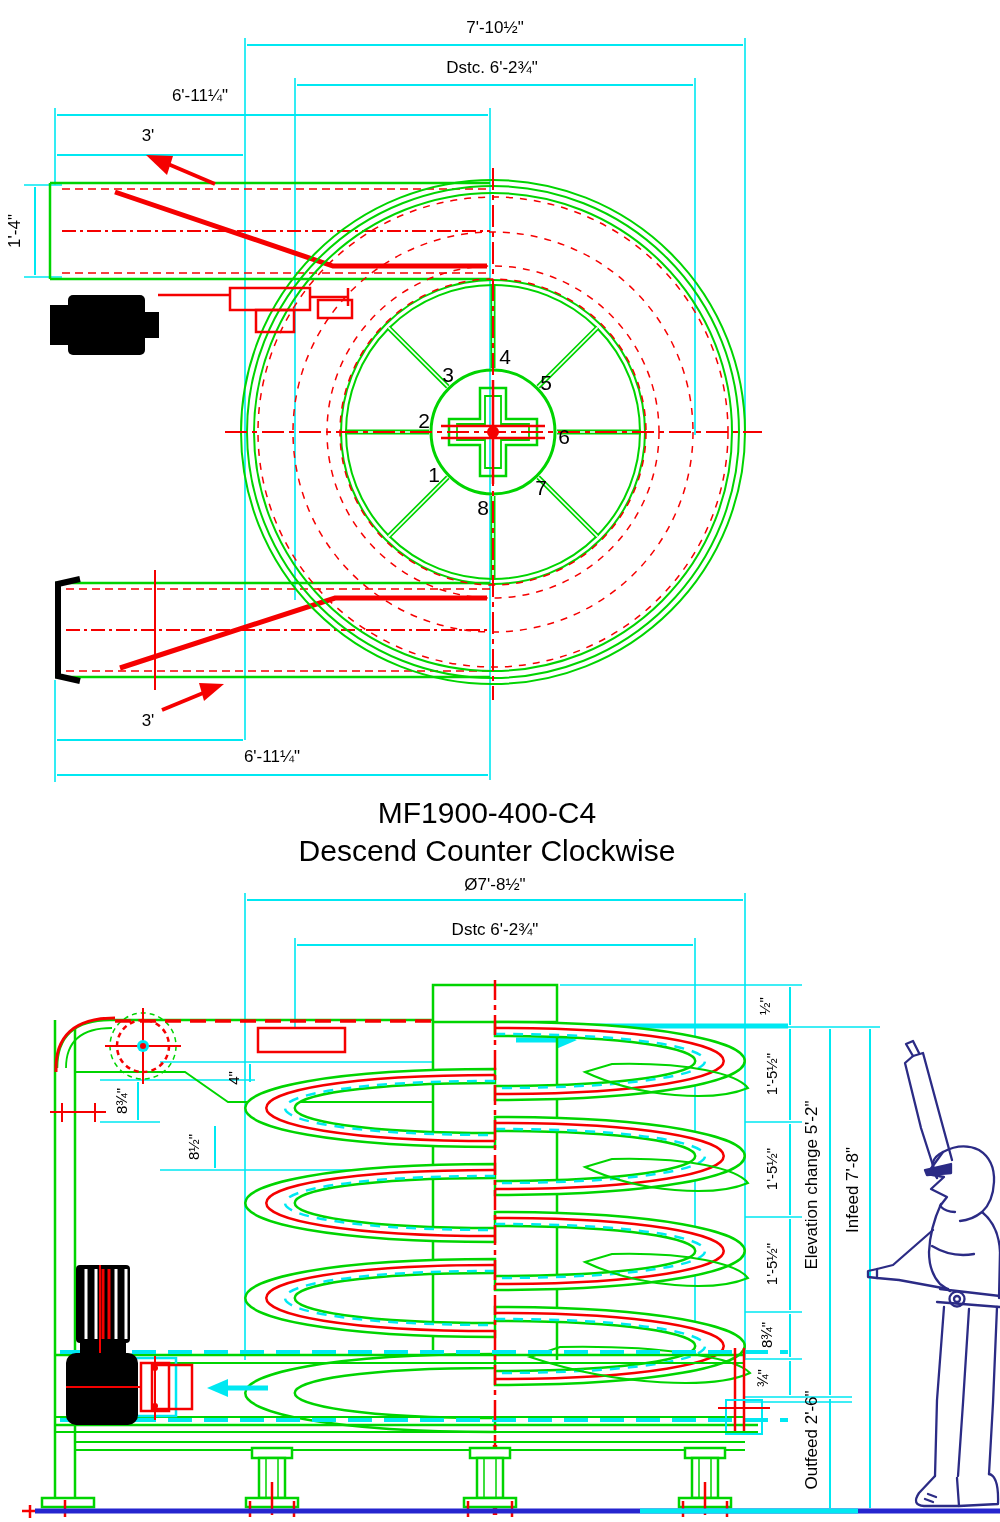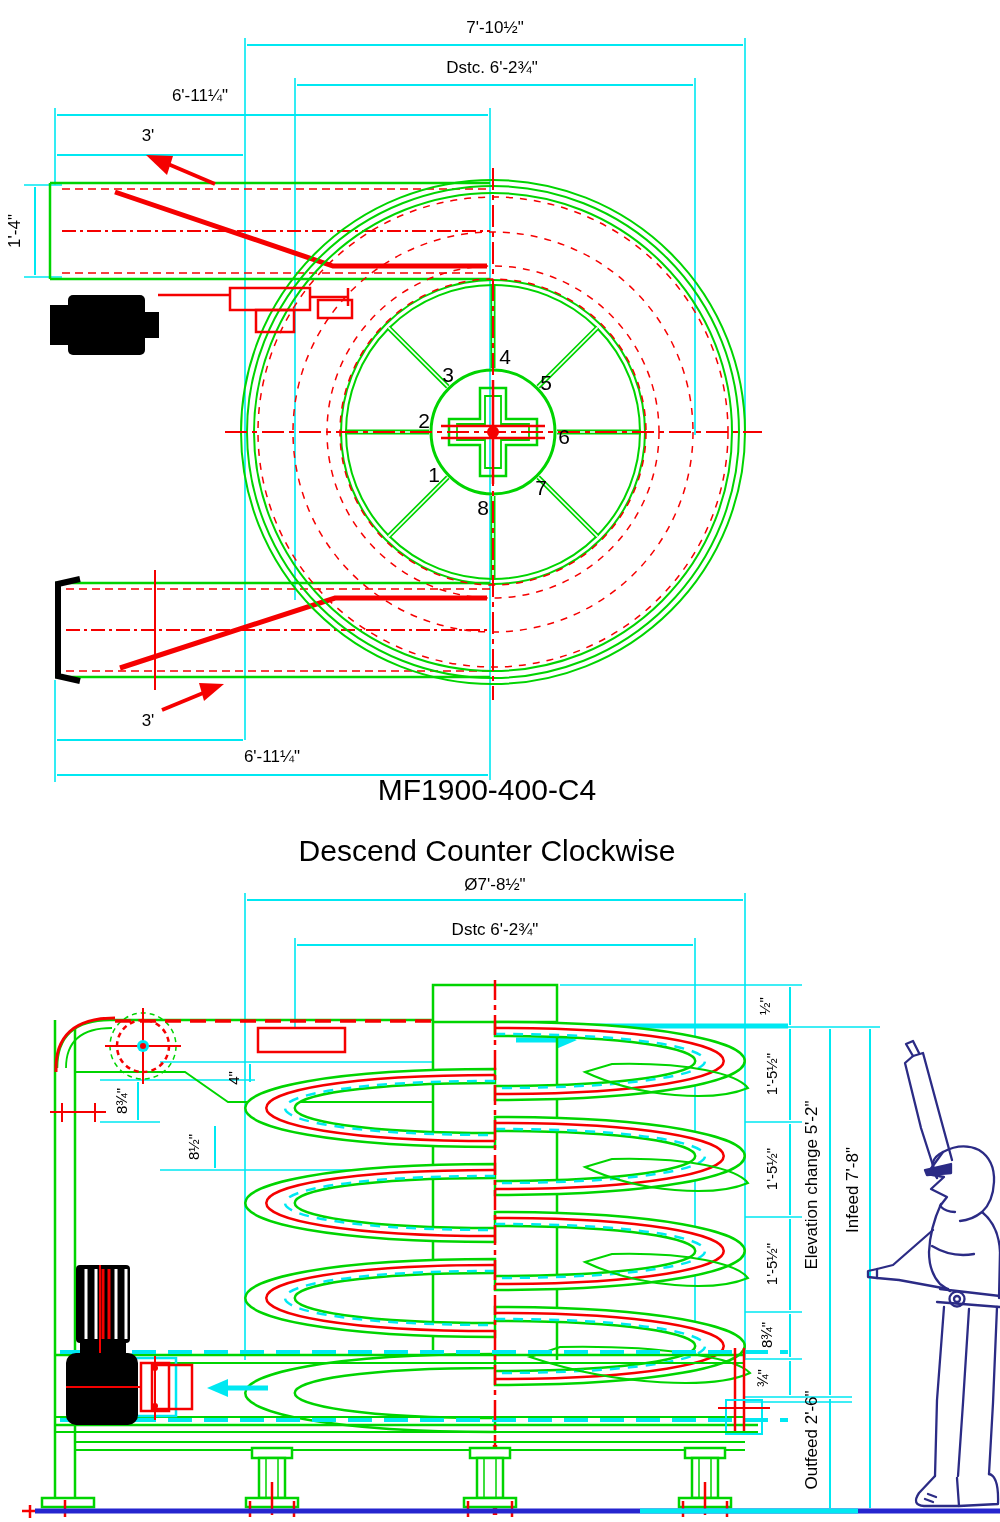--- a/index.html
+++ b/index.html
@@ -159,21 +159,21 @@
 
 <span class="hub" style="left:434px;top:475px">1</span>
 <span class="hub" style="left:424px;top:421px">2</span>
 <span class="hub" style="left:448px;top:375px">3</span>
 <span class="hub" style="left:505px;top:357px">4</span>
 <span class="hub" style="left:546px;top:383px">5</span>
 <span class="hub" style="left:564px;top:437px">6</span>
 <span class="hub" style="left:541px;top:488px">7</span>
 <span class="hub" style="left:483px;top:508px">8</span>
 
-<div class="ttl" style="top:790px">MF1900-400-C4</div>
+<div class="ttl" style="top:813px">MF1900-400-C4</div>
 <div class="ttl" style="top:851px">Descend Counter Clockwise</div>
 
 <svg width="1000" height="662" viewBox="0 0 1000 662" style="top:860px">
   <defs>
     <pattern id="hx" width="7" height="7" patternUnits="userSpaceOnUse" patternTransform="rotate(45)">
       <rect width="7" height="7" fill="#fff"></rect>
       <rect width="3.2" height="7" fill="#f50000"></rect>
     </pattern>
     <marker id="a2" markerWidth="16" markerHeight="10" refX="15" refY="5" orient="auto-start-reverse" markerUnits="userSpaceOnUse">
       <path d="M0 0 L15 5 L0 10 Z" fill="#00e8f2"></path>

